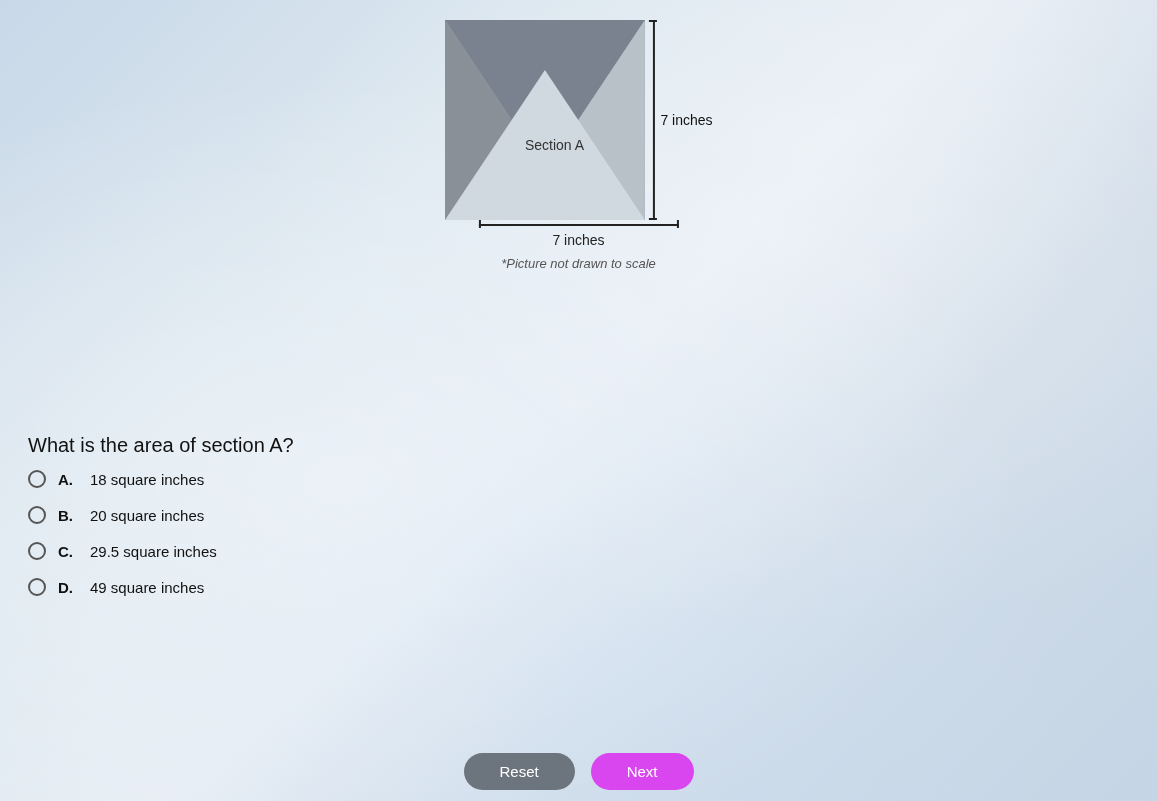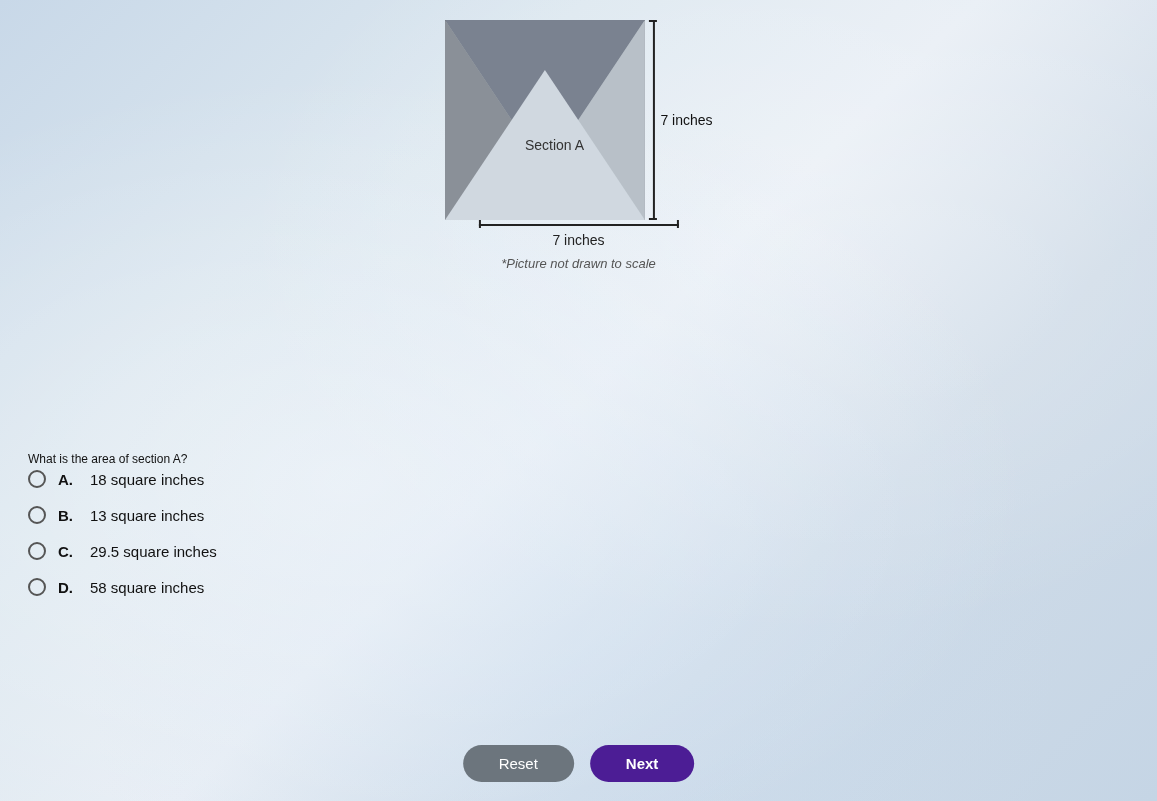--- a/index.html
+++ b/index.html
@@ -61,23 +61,23 @@
     .scale-note {
       font-size: 13px;
       color: #555;
       font-style: italic;
       margin-top: 8px;
       text-align: center;
     }
 
     .question-text {
       position: absolute;
-      top: 452px;
+      top: 434px;
       left: 28px;
-      font-size: 12px;
+      font-size: 20px;
       color: #111;
       font-weight: normal;
     }
 
     .options-container {
       position: absolute;
       top: 470px;
       left: 28px;
       display: flex;
       flex-direction: column;
@@ -107,47 +107,47 @@
       font-size: 15px;
       min-width: 20px;
     }
 
     .option-text {
       font-size: 15px;
     }
 
     .buttons-row {
       position: absolute;
-      bottom: 19px;
+      bottom: 11px;
       left: 50%;
       transform: translateX(-50%);
       display: flex;
       gap: 16px;
     }
 
     .btn-reset {
       background: #6c757d;
       color: white;
       border: none;
       border-radius: 20px;
       padding: 10px 36px;
       font-size: 15px;
       cursor: pointer;
       font-weight: 500;
     }
 
     .btn-next {
-      background: #4c1d95;
+      background: #d946ef;
       color: white;
       border: none;
       border-radius: 20px;
       padding: 10px 36px;
       font-size: 15px;
       cursor: pointer;
-      font-weight: 700;
+      font-weight: 400;
     }
 
     .right-bracket {
       display: flex;
       align-items: center;
       height: 200px;
     }
 
     .bracket-line {
       width: 2px;
@@ -261,30 +261,30 @@
 
 <div class="options-container">
   <div class="option-item">
     <div class="radio-circle"></div>
     <span class="option-letter">A.</span>
     <span class="option-text">18 square inches</span>
   </div>
   <div class="option-item">
     <div class="radio-circle"></div>
     <span class="option-letter">B.</span>
-    <span class="option-text">13 square inches</span>
+    <span class="option-text">20 square inches</span>
   </div>
   <div class="option-item">
     <div class="radio-circle"></div>
     <span class="option-letter">C.</span>
     <span class="option-text">29.5 square inches</span>
   </div>
   <div class="option-item">
     <div class="radio-circle"></div>
     <span class="option-letter">D.</span>
-    <span class="option-text">58 square inches</span>
+    <span class="option-text">49 square inches</span>
   </div>
 </div>
 
 <div class="buttons-row">
   <button class="btn-reset">Reset</button>
   <button class="btn-next">Next</button>
 </div>
 
 </body></html>

